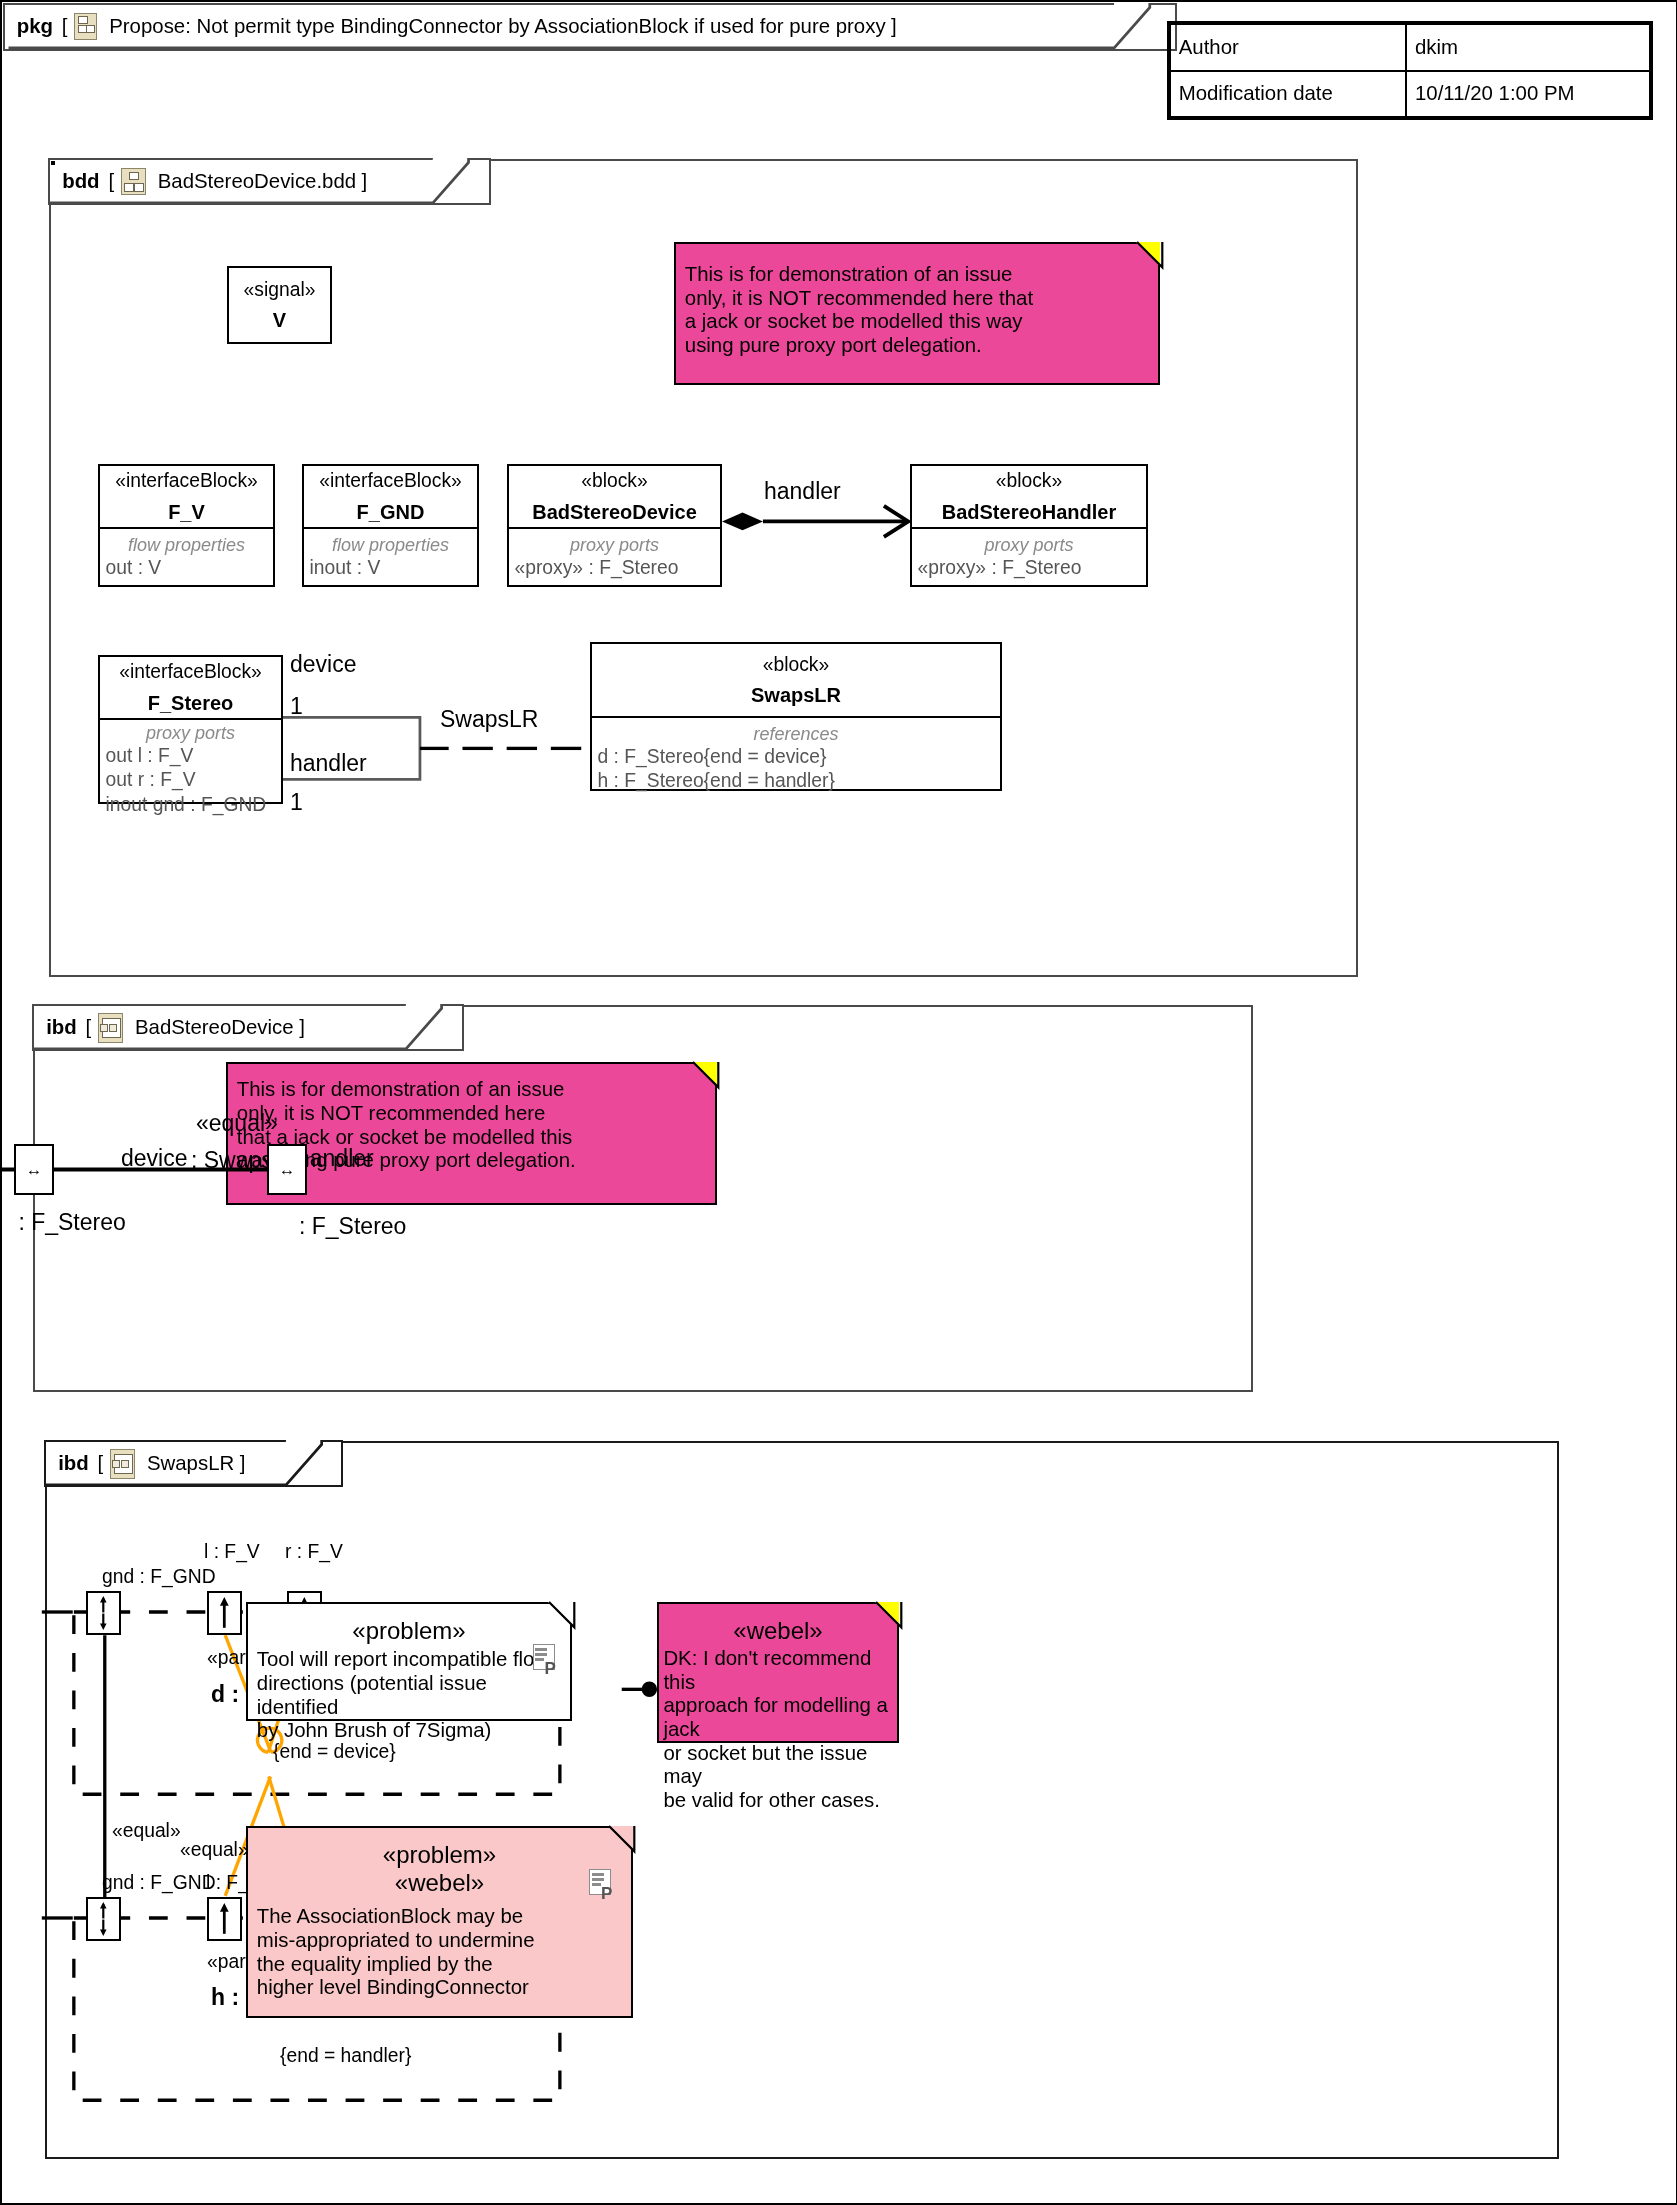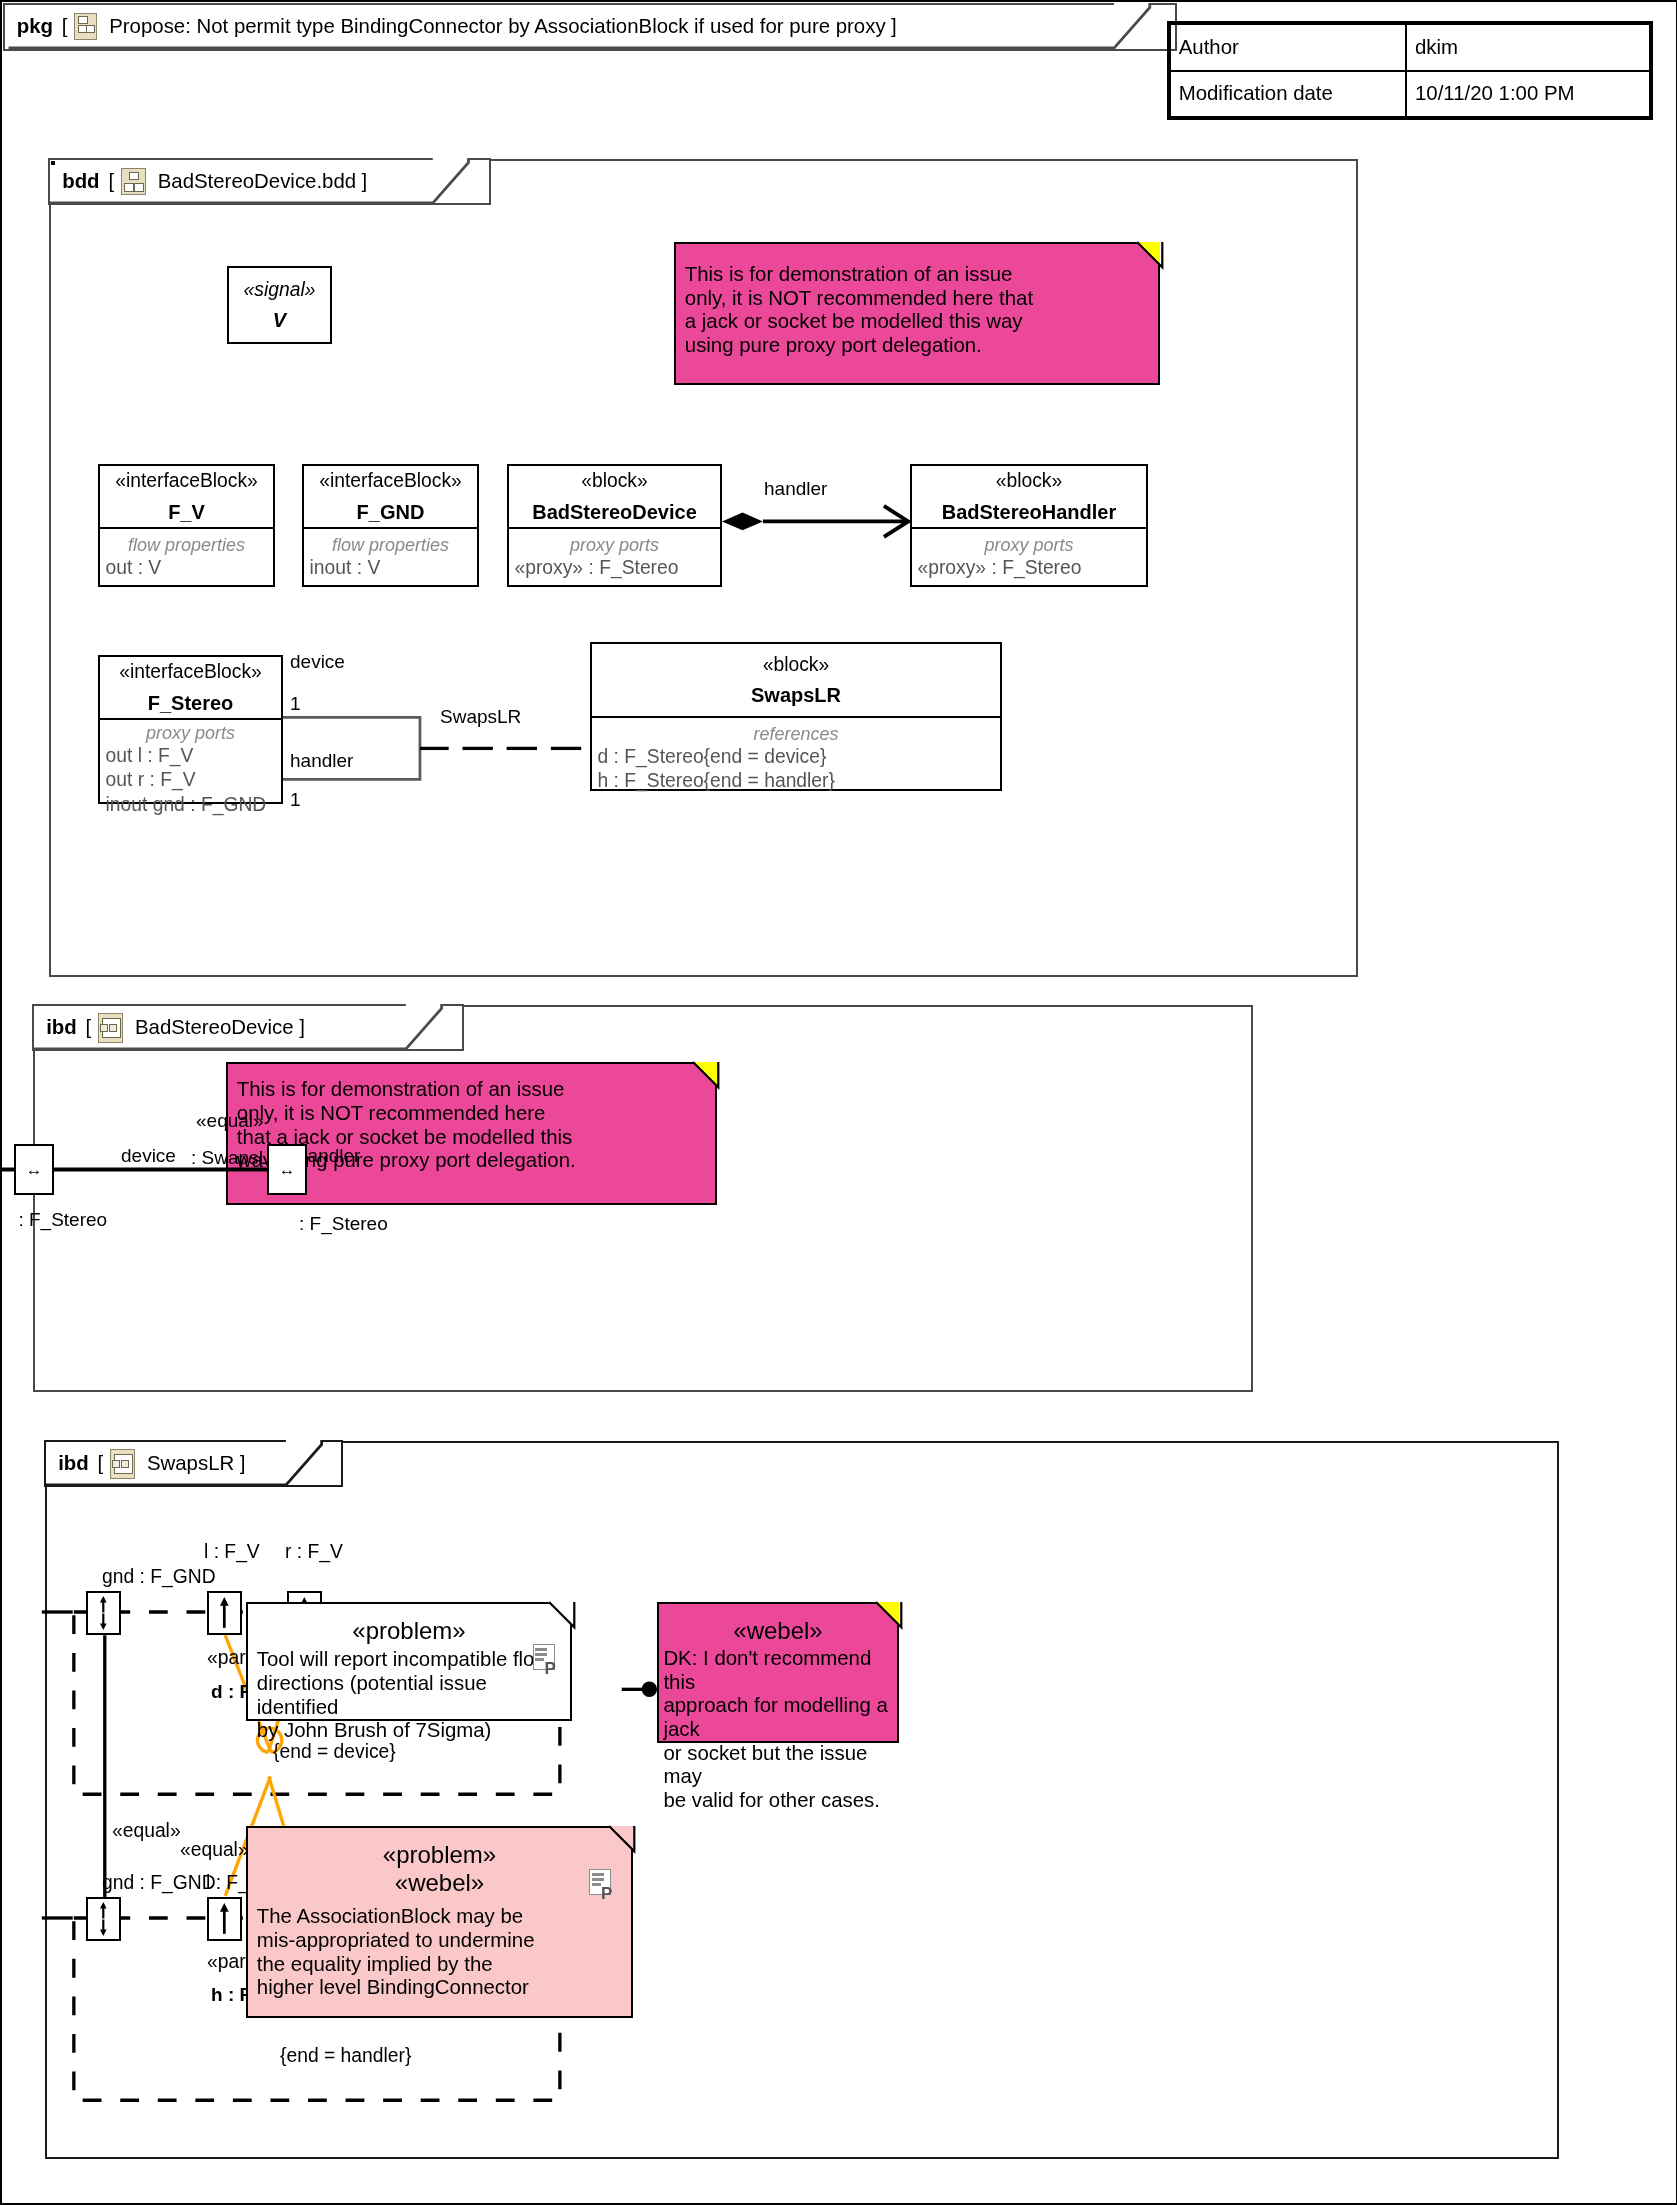--- a/index.html
+++ b/index.html
@@ -56,21 +56,21 @@
   .note.pink .fold{border-top-color:#fac8c8;}
   .note .txt{font-size:20.4px;color:#000;line-height:1.16;padding:7.7px 8.8px;white-space:pre-line;}
   .note .stereoline{font-size:24px;color:#000;text-align:center;line-height:1.15;}
 
   
   .pdoc{position:absolute;width:25.4px;height:31px;}
   .pdoc .sheet{position:absolute;left:0;top:0;width:20px;height:24px;border:1.7px solid #8c8c8c;background:#fff;}
   .pdoc .ln{position:absolute;left:2.8px;height:2.2px;background:#8c8c8c;}
   .pdoc .pch{position:absolute;left:12px;top:15.5px;font-size:17px;color:#555;font-weight:bold;line-height:1;}
 
-  .lbl{position:absolute;font-size:19px;color:#000;white-space:nowrap;line-height:1.1;}
+  .lbl{position:absolute;font-size:23px;color:#000;white-space:nowrap;line-height:1.1;}
   .lbl.b{font-weight:bold;}
   .lbl.sm{font-size:19.3px;}
 
   
   .pport{position:absolute;box-sizing:border-box;border:2.2px solid #000;background:#fff;
          display:flex;align-items:center;justify-content:center;font-size:16.6px;font-weight:bold;}
   
   .fport{position:absolute;box-sizing:border-box;border:2.2px solid #000;background:#fff;
          display:flex;align-items:center;justify-content:center;}
 
@@ -141,21 +141,21 @@
         <polyline points="0,0 46,46 46,0" fill="none" stroke="#000" stroke-width="4"></polyline>
       </svg>
       <div class="txt" style="padding-top:19px;">This is for demonstration of an issue
 only, it is NOT recommended here that
 a jack or socket be modelled this way
 using pure proxy port delegation.</div>
     </div>
 
     
     <div class="abs clsbox" style="left:176px;top:105px;width:105px;height:78px;">
-      <div class="cls-hd" style="height:100%;font-style:italic;">
+      <div class="cls-hd" style="height:100%;">
         <div class="cls-stereo">«signal»</div>
         <div class="cls-name">V</div>
       </div>
     </div>
 
     
     <div class="abs clsbox" style="left:47px;top:303px;width:177px;height:123px;">
       <div class="cls-hd" style="height:61px;">
         <div class="cls-stereo">«interfaceBlock»</div>
         <div class="cls-name">F_V</div>

